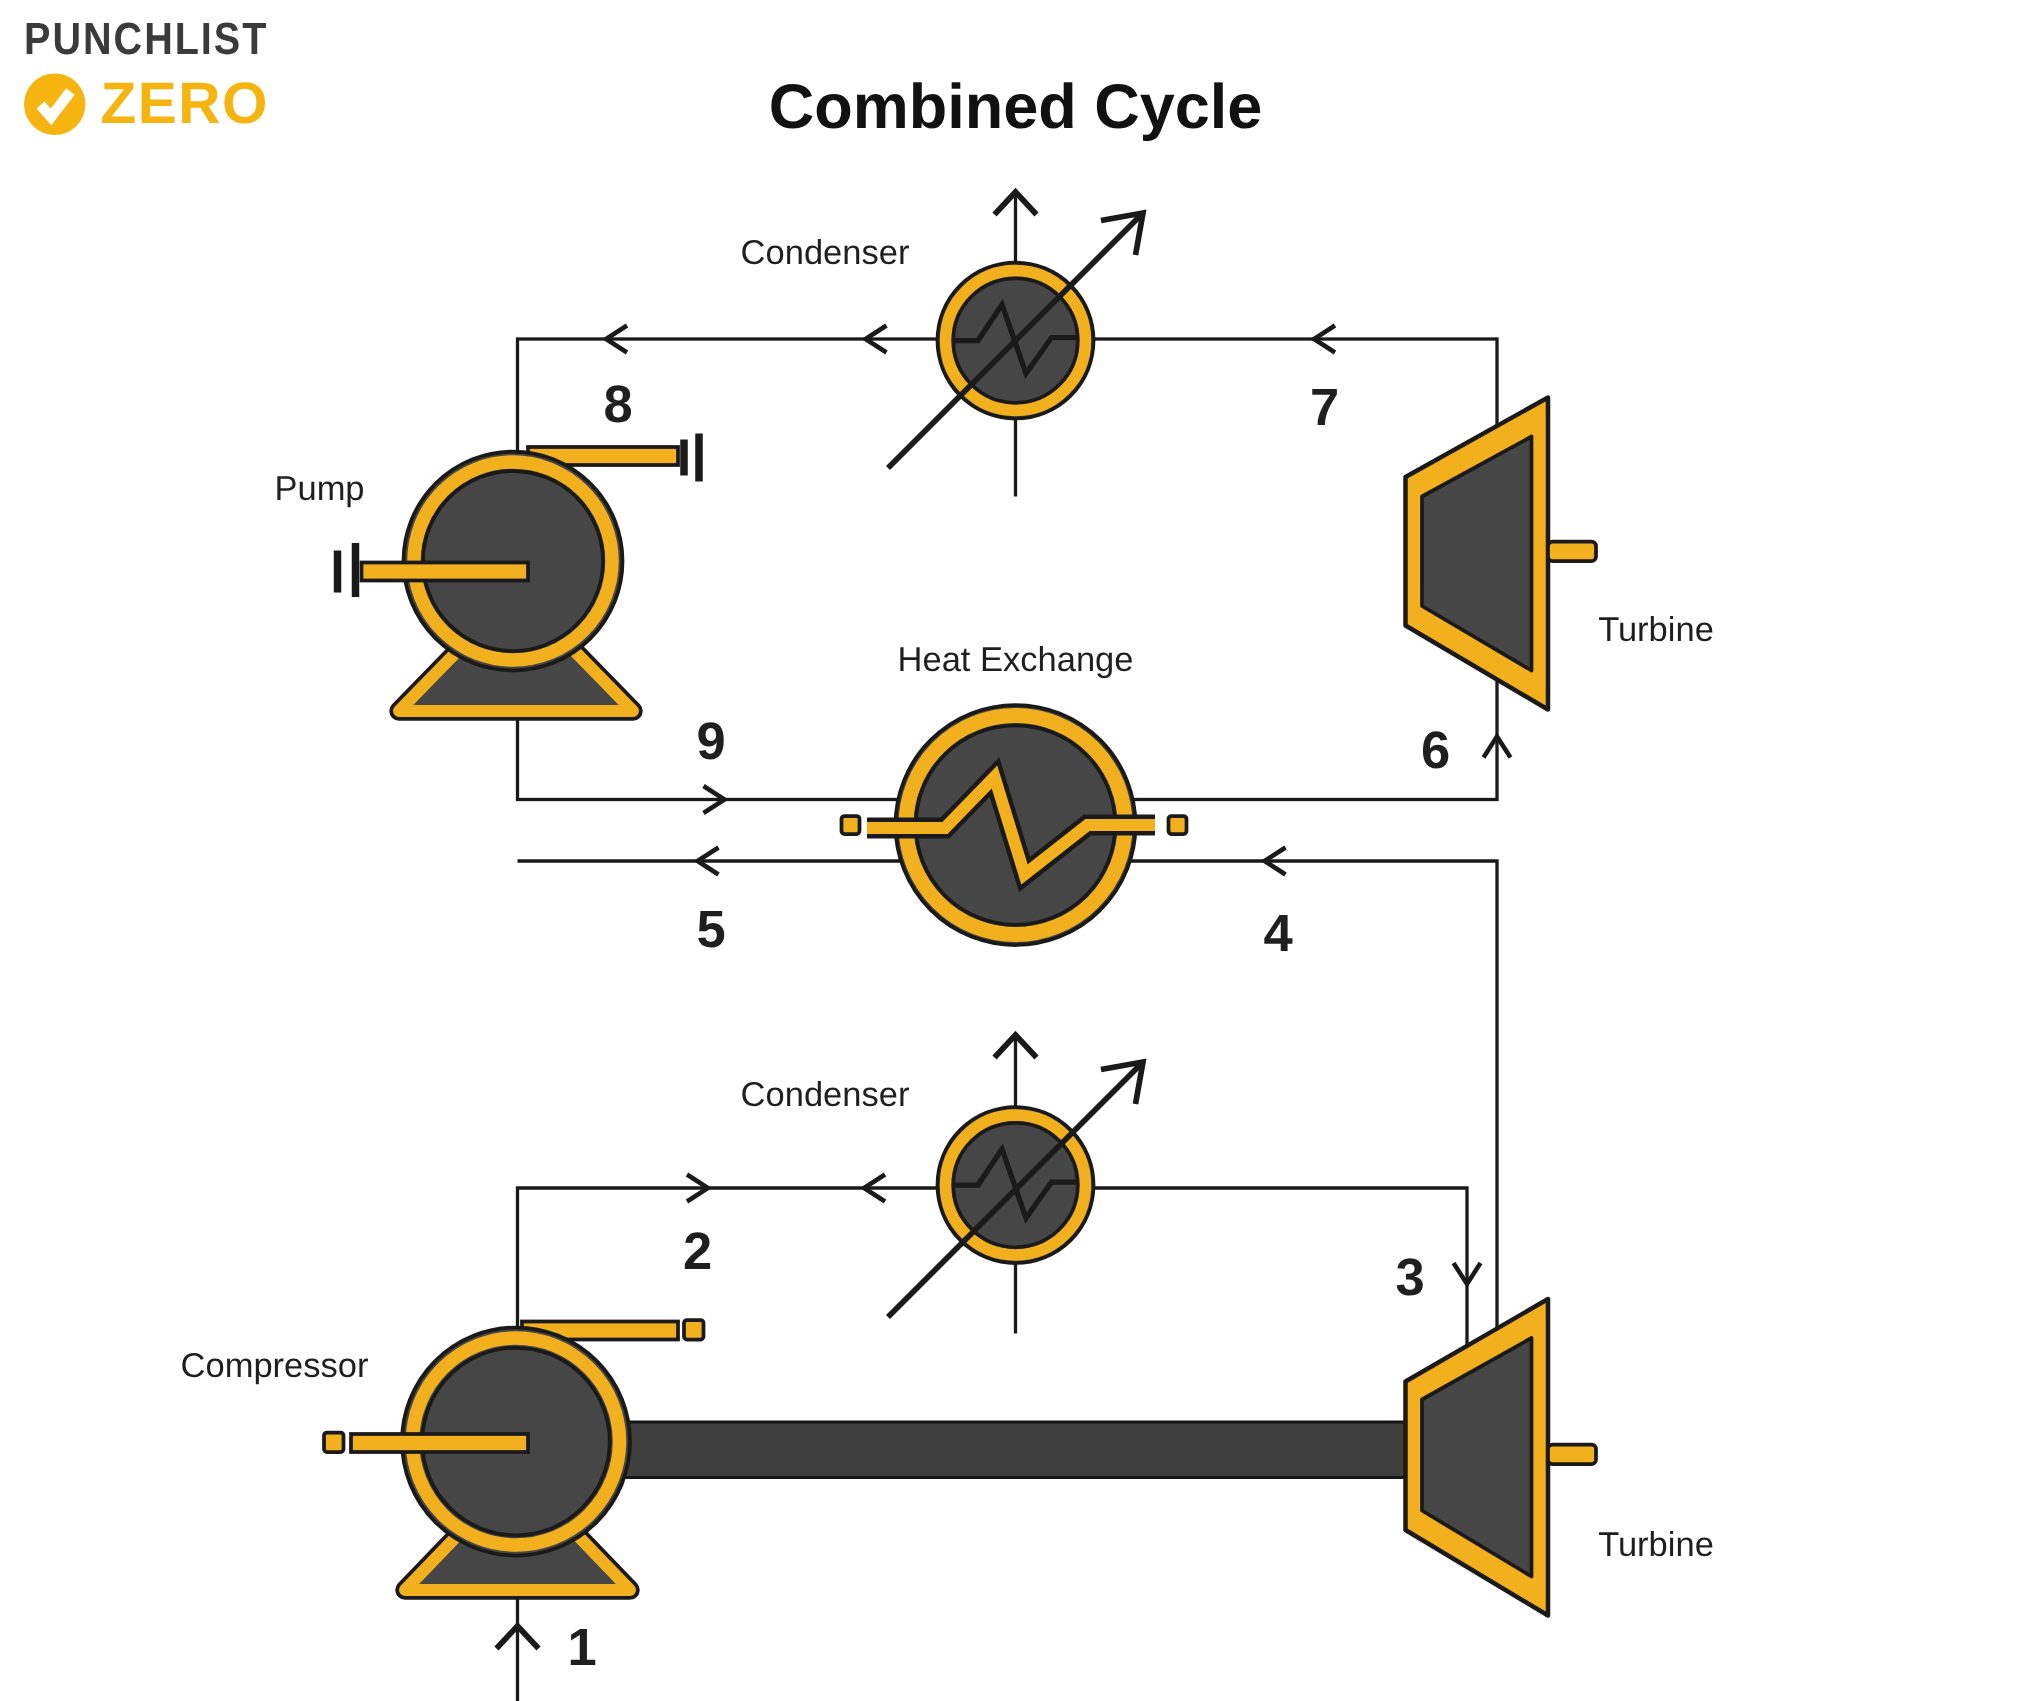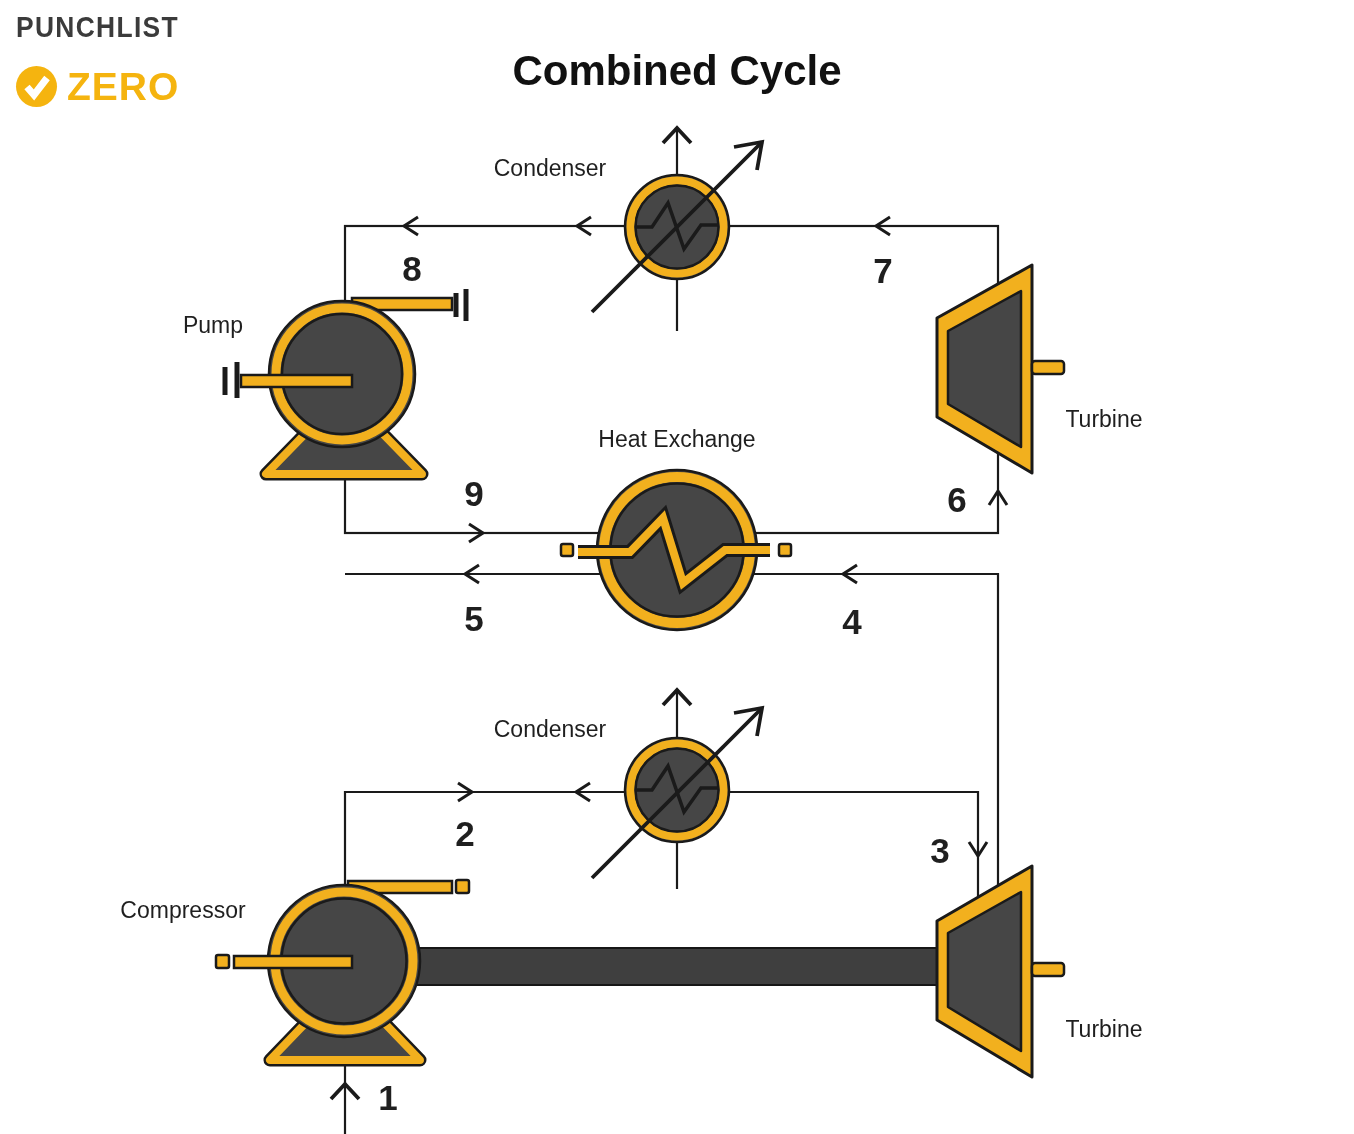--- a/index.html
+++ b/index.html
@@ -25,21 +25,21 @@
   .flange{stroke:var(--line-black,#1a1a1a);stroke-width:5}
   .sq{fill:var(--symbol-yellow,#F2B01E);stroke:var(--line-black,#1a1a1a);stroke-width:2.5}
   .trap-outer{fill:var(--symbol-yellow,#F2B01E);stroke:var(--line-black,#1a1a1a);stroke-width:3;stroke-linejoin:round}
   .trap-inner{fill:var(--dark-fill,#464646);stroke:var(--line-black,#1a1a1a);stroke-width:2.5;stroke-linejoin:round}
   .shaft-bar{fill:var(--shaft-gray,#3F3F3F);stroke:#161616;stroke-width:2}
   .lbl{font-size:23px;fill:var(--text-dark,#1f1f1f);text-anchor:middle}
   .num{font-size:35px;font-weight:bold;fill:var(--text-dark,#1f1f1f);text-anchor:middle}
   .ttl{font-size:42px;font-weight:bold;fill:#111;text-anchor:middle}
   .logo{position:absolute;left:16px;top:10px;z-index:2}
   .logo-top{font-size:30px;font-weight:700;letter-spacing:1.5px;color:var(--logo-gray,#3B3B3B);transform:scaleX(.88);transform-origin:left}
-  .logo-row{display:flex;align-items:center;gap:10px;margin-top:22px}
+  .logo-row{display:flex;align-items:center;gap:10px;margin-top:5px}
   .logo-check{width:41px;height:41px;border-radius:50%;background:var(--brand-yellow,#F5B40F);display:flex;align-items:center;justify-content:center;flex:0 0 auto}
   .logo-zero{font-size:39px;font-weight:800;color:var(--brand-yellow,#F5B40F);letter-spacing:1px;line-height:1}
 </style>
 </head>
 <body>
 
 <div class="canvas">
 
   <div class="logo">
     <div class="logo-top">PUNCHLIST</div>

